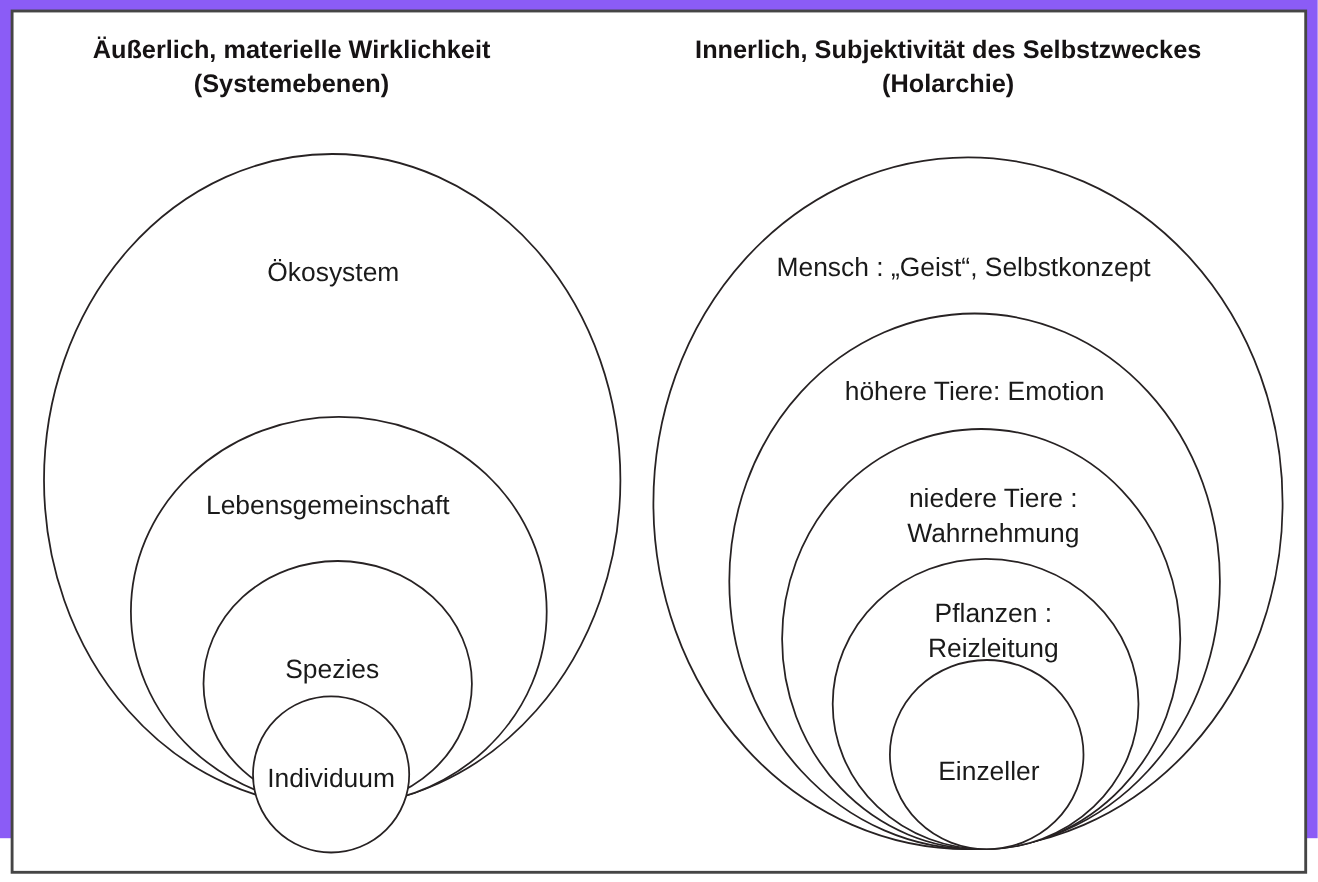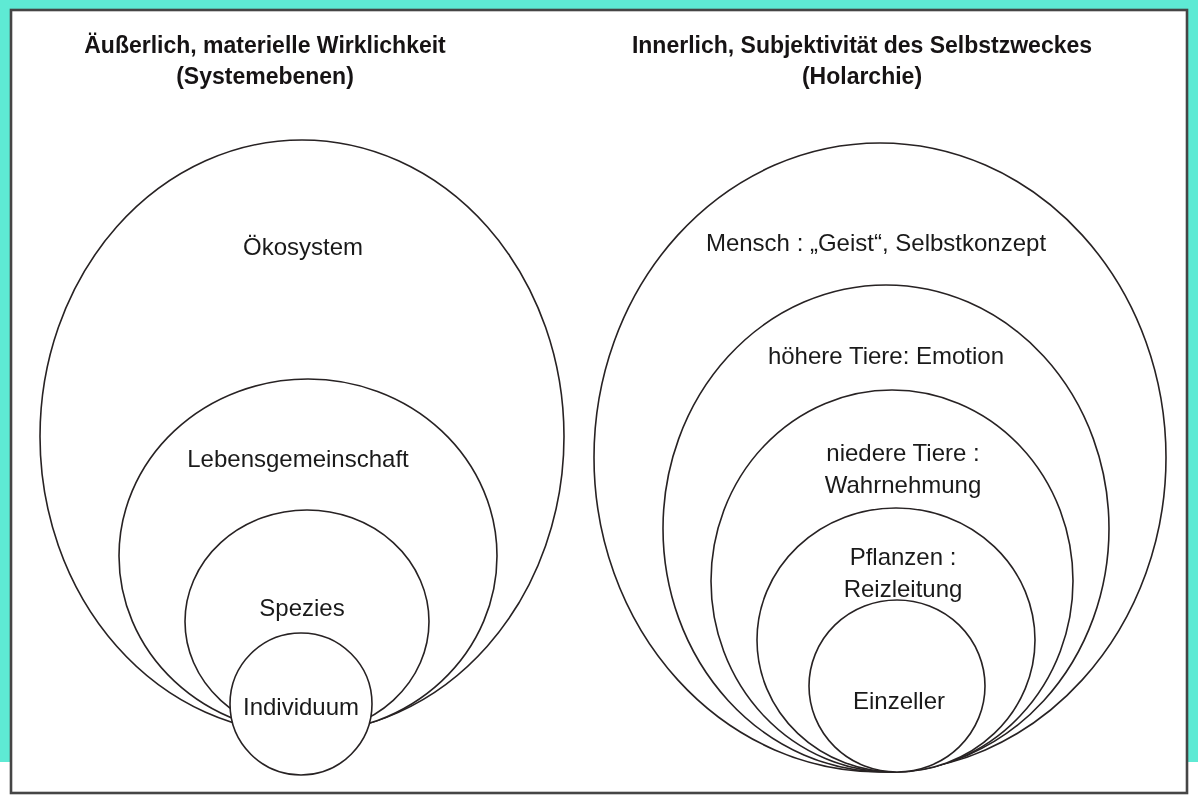--- a/index.html
+++ b/index.html
@@ -7,21 +7,21 @@
     padding: 0;
     background: #ffffff;
     width: 1198px;
     height: 802px;
     overflow: hidden;
   }
   .page {
     position: relative;
     width: 1198px;
     height: 762px;
-    background: #5eead4;
+    background: #8b5cf6;
     font-family: "Liberation Sans", sans-serif;
   }
   svg { display: block; }
   .shape {
     fill: #ffffff;
     stroke: #272223;
     stroke-width: 1.6;
   }
   .border-rect {
     fill: #ffffff;

